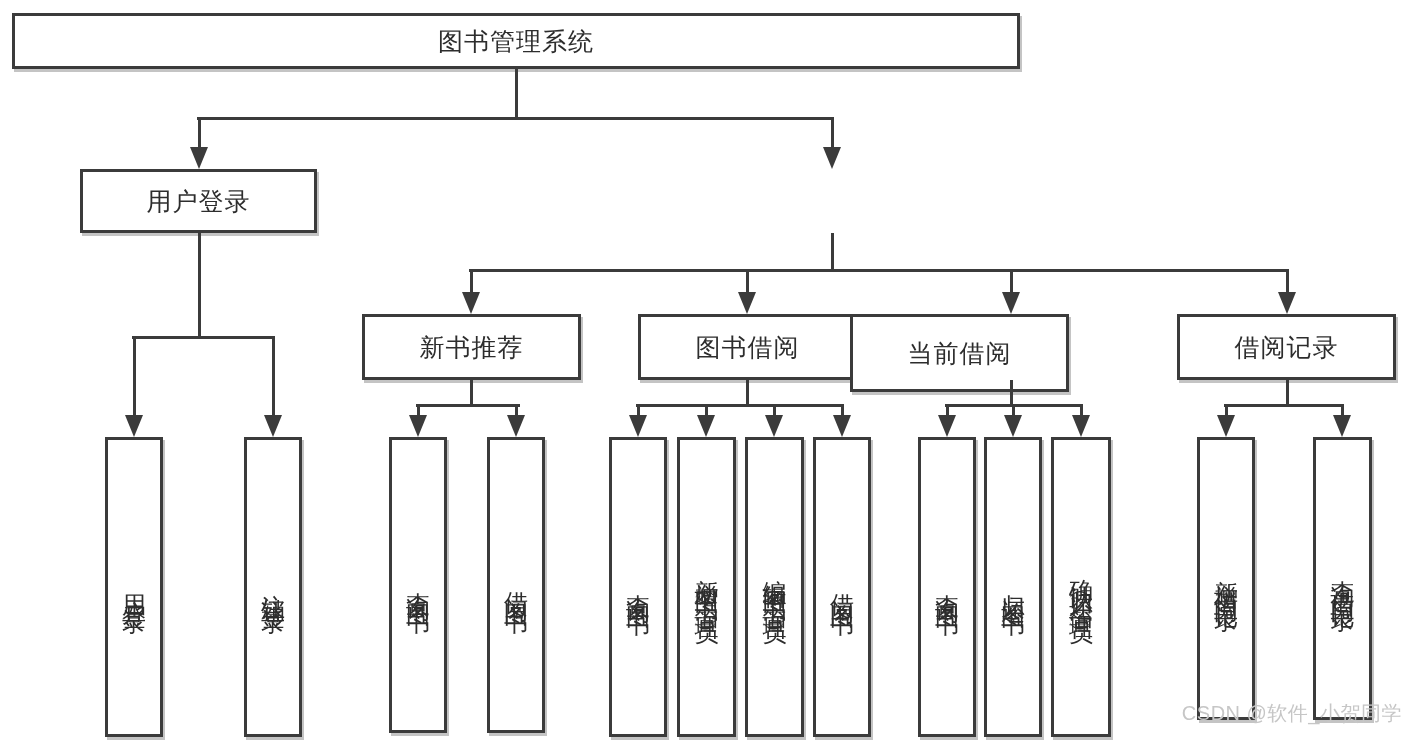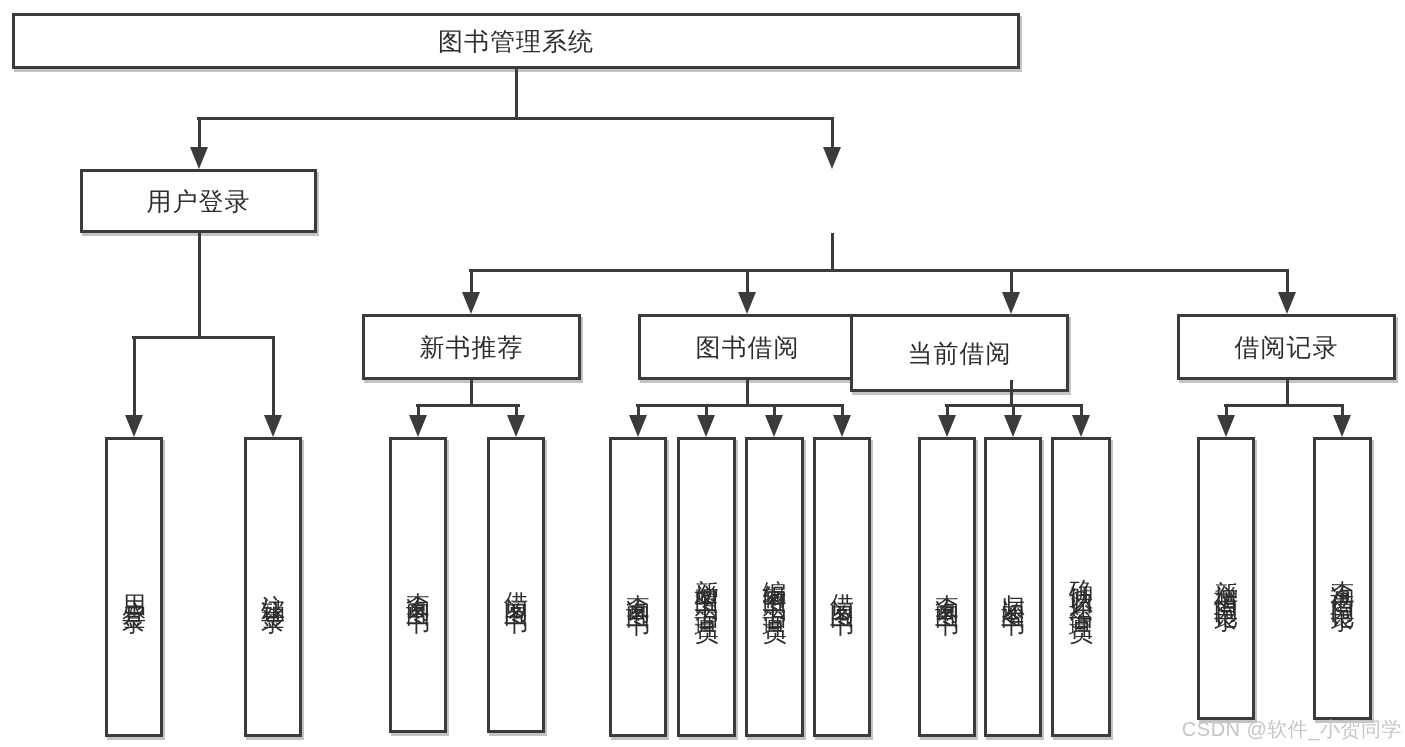--- a/index.html
+++ b/index.html
@@ -24,21 +24,21 @@
   }
   .vline { position:absolute; width:3px; background:var(--line,#3b3b3b); }
   .hline { position:absolute; height:3px; background:var(--line,#3b3b3b); }
   .arrow {
     position:absolute; width:0; height:0;
     border-left:9px solid transparent;
     border-right:9px solid transparent;
     border-top:22px solid var(--line,#3b3b3b);
   }
   .watermark {
-    position:absolute; right:3px; bottom:4px;
+    position:absolute; right:3px; bottom:20px;
     font-size:20px; letter-spacing:0.5px;
     color:var(--watermark,#c6c6c6); z-index:10; white-space:nowrap;
   }
 </style>
 </head>
 <body>
 
 <div class="canvas">
 
   <div class="box" style="left:12px;top:13px;width:1008px;height:56px">

